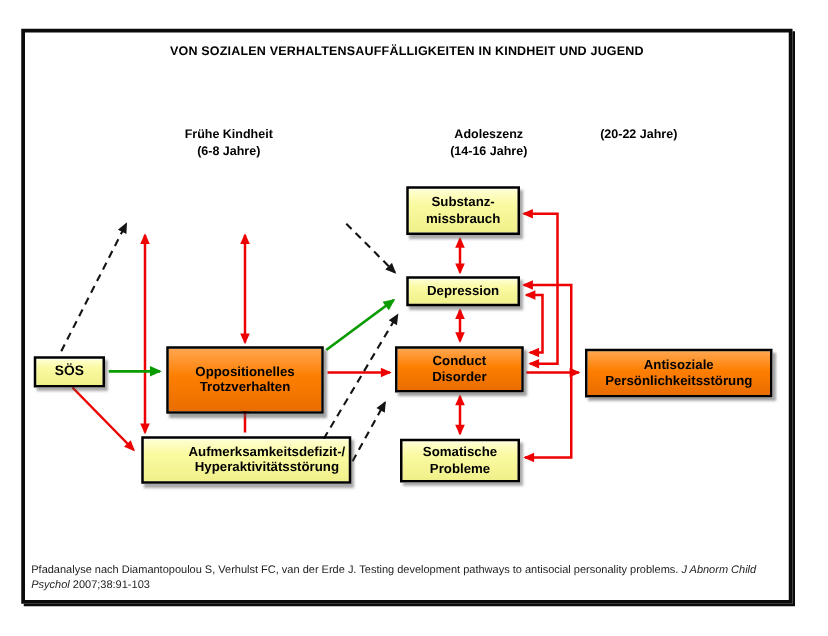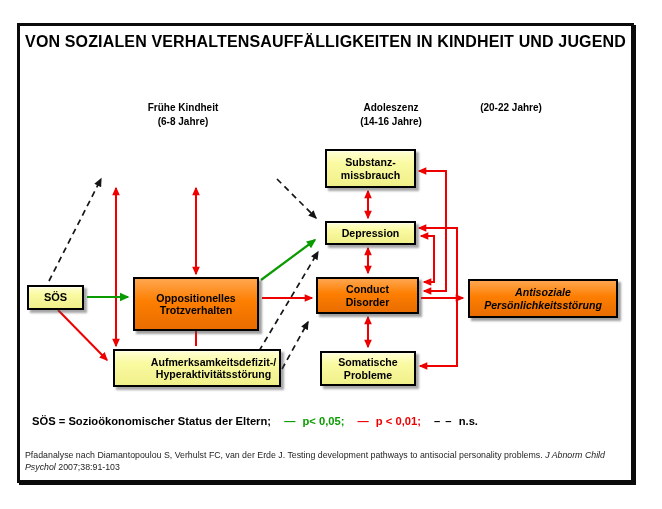--- a/index.html
+++ b/index.html
@@ -7,21 +7,21 @@
     position:relative; width:662px; height:509px; background:#ffffff;
     font-family:"Liberation Sans", sans-serif; overflow:hidden; color:#000;
   }
   .frame {
     position:absolute; left:17px; top:23px; width:617px; height:460px;
     box-sizing:border-box; border:3px solid #0b0b0b; background:#ffffff;
     box-shadow:2px 2px 0 #0b0b0b;
   }
   .title {
     position:absolute; left:17px; top:31px; width:617px; text-align:center;
-    font-weight:bold; font-size:16px; line-height:21px; letter-spacing:0.15px;
+    font-weight:bold; font-size:10px; line-height:21px; letter-spacing:0.15px;
   }
   .col-header {
     position:absolute; top:101px; width:170px; margin-left:-85px; text-align:center;
     font-weight:bold; font-size:10px; line-height:13.5px;
   }
   .node {
     position:absolute; box-sizing:border-box; border:2px solid #000;
     display:flex; flex-direction:column; align-items:center; justify-content:center;
     text-align:center; font-weight:bold; font-size:10.6px; line-height:12.5px;
     box-shadow:2.5px 3px 2px rgba(80,80,80,0.55);
@@ -117,39 +117,30 @@
     <span>SÖS</span>
   </div>
   <div class="node orange" style="left:133px; top:277px; width:126px; height:54px;">
     <span>Oppositionelles</span>
     <span>Trotzverhalten</span>
   </div>
   <div class="node orange" style="left:316px; top:277px; width:103px; height:37px;">
     <span>Conduct</span>
     <span>Disorder</span>
   </div>
-  <div class="node orange" style="left:468px; top:279px; width:150px; height:39px;font-style:italic;">
+  <div class="node orange" style="left:468px; top:279px; width:150px; height:39px;">
     <span>Antisoziale</span>
     <span>Persönlichkeitsstörung</span>
   </div>
   <div class="node yellow" style="left:113px; top:349px; width:168px; height:38px;padding-left:33px;">
     <span>Aufmerksamkeitsdefizit-/</span>
     <span>Hyperaktivitätsstörung</span>
   </div>
   <div class="node yellow" style="left:320px; top:351px; width:96px; height:35px;">
     <span>Somatische</span>
     <span>Probleme</span>
   </div>
 
-  <div class="legend">
-    <span>SÖS = Sozioökonomischer Status der Eltern;</span>
-    <span class="dash green">—</span>
-    <span class="green">p&lt; 0,05;</span>
-    <span class="dash red">—</span>
-    <span class="red">p &lt; 0,01;</span>
-    <span class="dash">– –</span>
-    <span>n.s.</span>
-  </div>
 
   <div class="footer">
     <span>Pfadanalyse nach Diamantopoulou S, Verhulst FC, van der Erde J. Testing development pathways to antisocial personality problems. </span><i>J Abnorm Child Psychol</i><span> 2007;38:91-103</span>
   </div>
 </div>
 
 </body></html>

